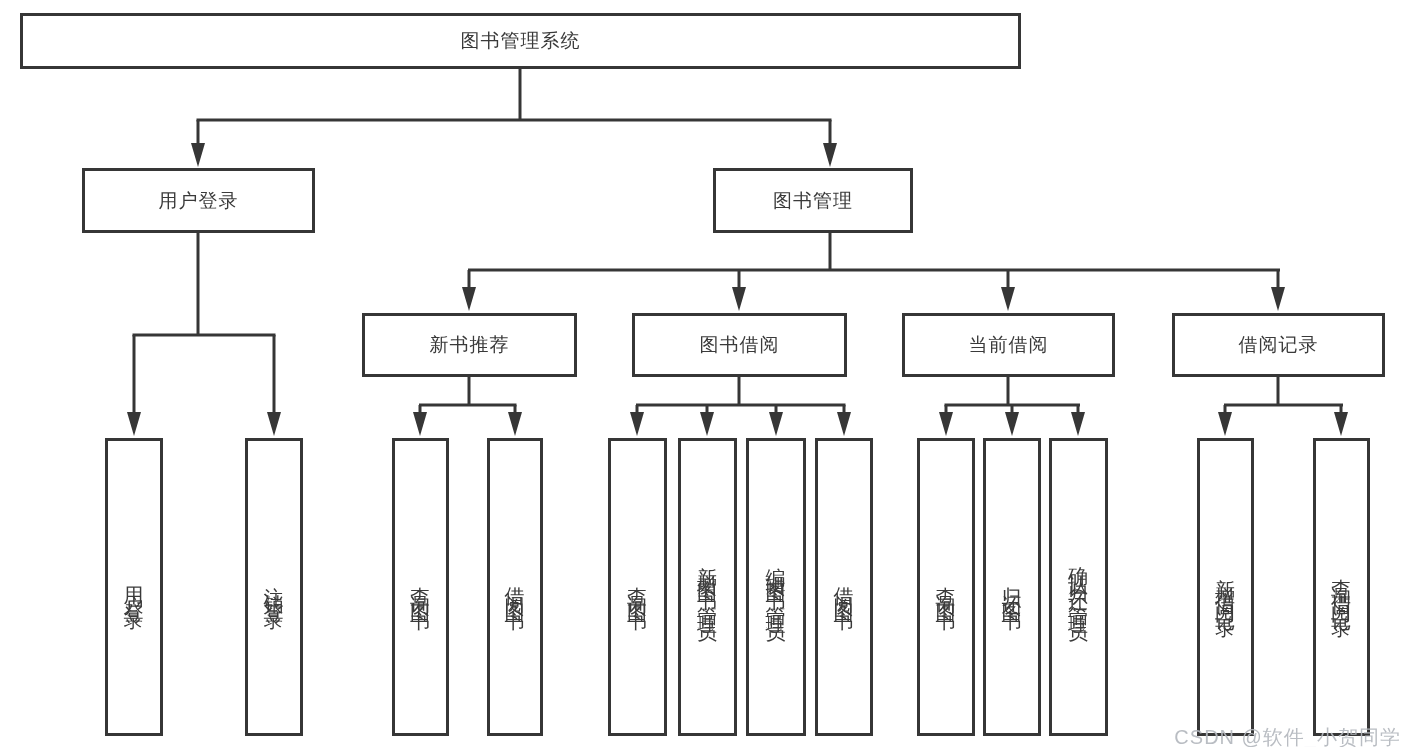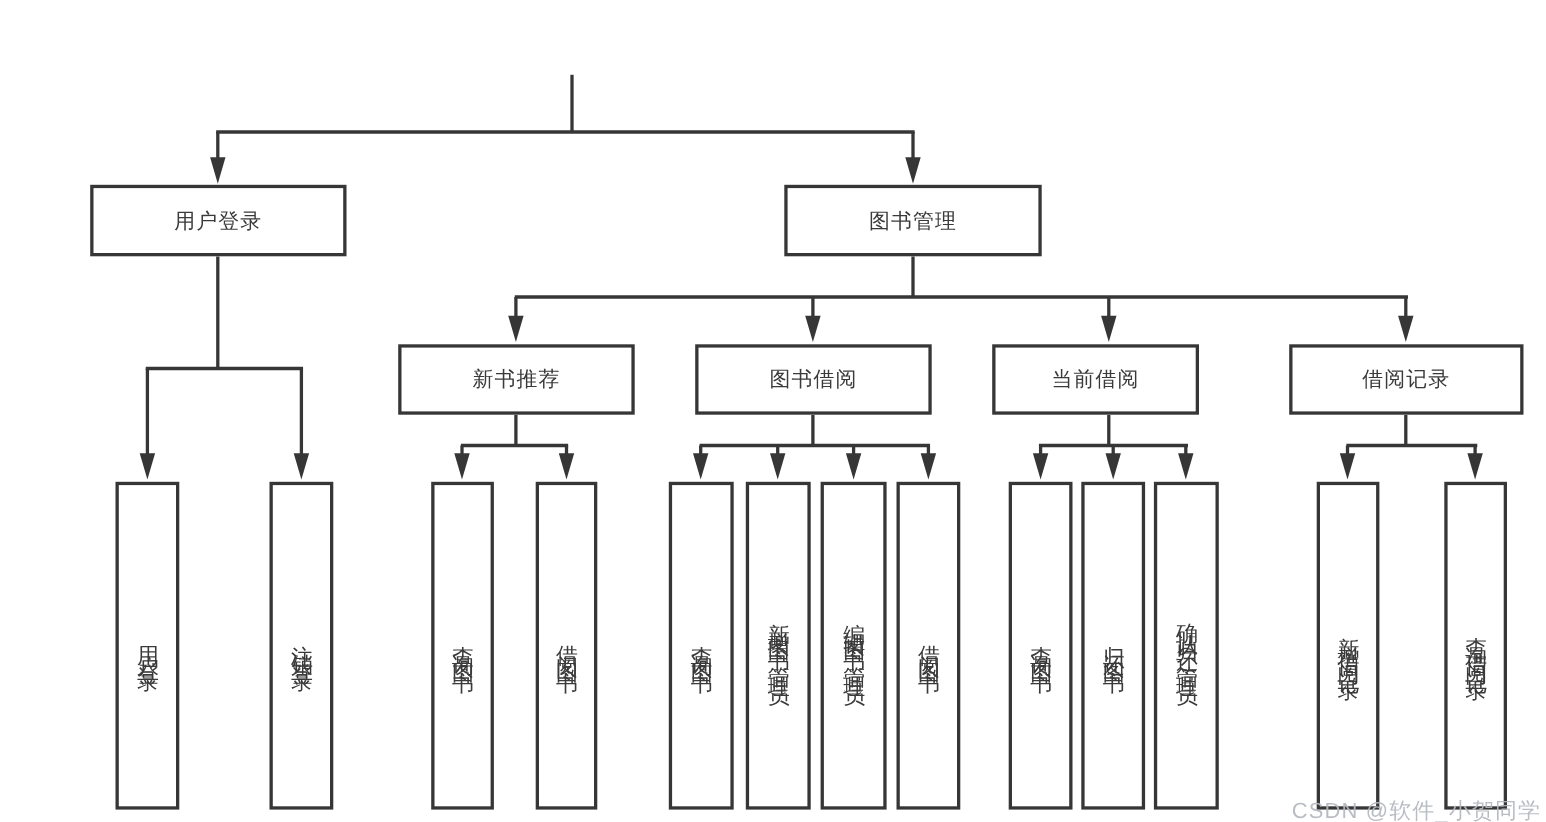--- a/index.html
+++ b/index.html
@@ -133,27 +133,28 @@
     <g>
       <line x1="1278" y1="377" x2="1278" y2="405"></line>
       <line x1="1224" y1="405" x2="1343" y2="405"></line>
       <line x1="1225" y1="405" x2="1225" y2="419"></line>
       <polygon points="1225,436 1218,412 1232,412"></polygon>
       <line x1="1341" y1="405" x2="1341" y2="419"></line>
       <polygon points="1341,436 1334,412 1348,412"></polygon>
     </g>
   </svg>
 
+  <div class="node" style="left:20px;top:13px;width:1001px;height:56px;">图书管理系统</div>
 
   <div class="node" style="left:82px;top:168px;width:233px;height:65px;">用户登录</div>
-  <div class="node" style="left:713px;top:168px;width:234px;height:65px;">图书管理</div>
+  <div class="node" style="left:713px;top:168px;width:200px;height:65px;">图书管理</div>
 
   <div class="node" style="left:632px;top:313px;width:215px;height:64px;">图书借阅</div>
   <div class="node" style="left:362px;top:313px;width:215px;height:64px;">新书推荐</div>
-  <div class="node" style="left:902px;top:313px;width:188px;height:64px;">当前借阅</div>
+  <div class="node" style="left:902px;top:313px;width:213px;height:64px;">当前借阅</div>
   <div class="node" style="left:1172px;top:313px;width:213px;height:64px;">借阅记录</div>
 
   <div class="leaf" style="left:105px;width:58px;">用户登录</div>
   <div class="leaf" style="left:245px;width:58px;">注销登录</div>
   <div class="leaf" style="left:392px;width:57px;">查询图书</div>
   <div class="leaf" style="left:487px;width:56px;">借阅图书</div>
   <div class="leaf" style="left:608px;width:59px;">查询图书</div>
   <div class="leaf" style="left:678px;width:59px;">新增图书（管理员）</div>
   <div class="leaf" style="left:746px;width:60px;">编辑图书（管理员）</div>
   <div class="leaf" style="left:815px;width:58px;">借阅图书</div>

